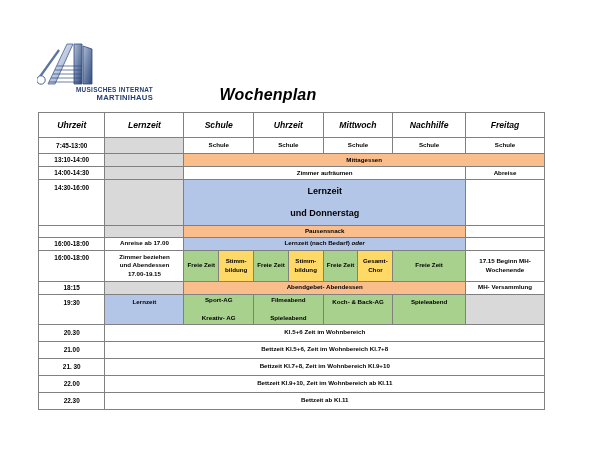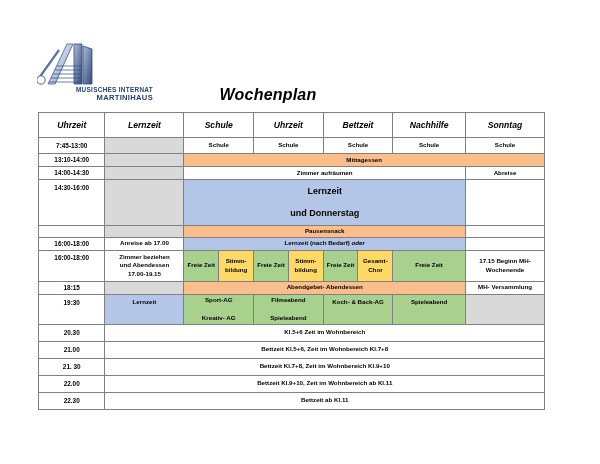--- a/index.html
+++ b/index.html
@@ -139,23 +139,23 @@
     <col style="width:70px">
     <col style="width:76px">
   </colgroup>
 
   <thead>
     <tr>
       <th>Uhrzeit</th>
       <th>Lernzeit</th>
       <th>Schule</th>
       <th>Uhrzeit</th>
-      <th>Bettzeit</th>
+      <th>Mittwoch</th>
       <th>Nachhilfe</th>
-      <th>Sonntag</th>
+      <th>Freitag</th>
     </tr>
   </thead>
 
   <tbody>
 
     <tr style="height:16px">
       <td class="time-cell plain">7:45-13:00</td>
       <td class="grey"></td>
       <td class="plain">Schule</td>
       <td class="plain">Schule</td>

